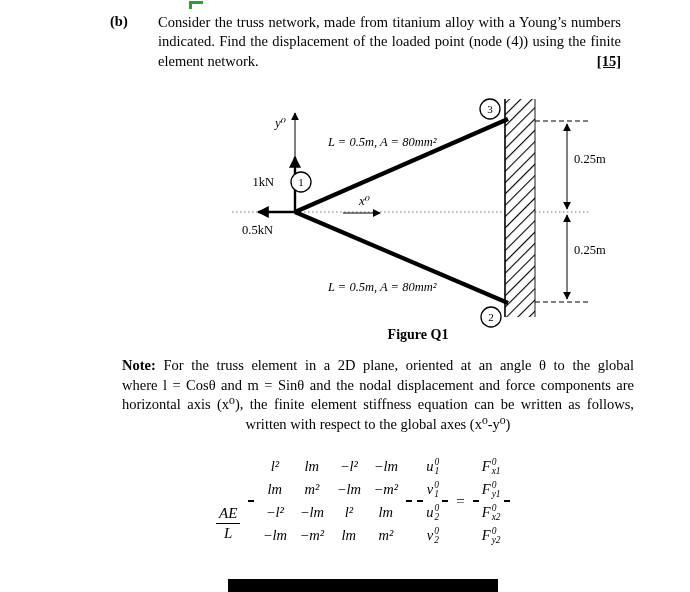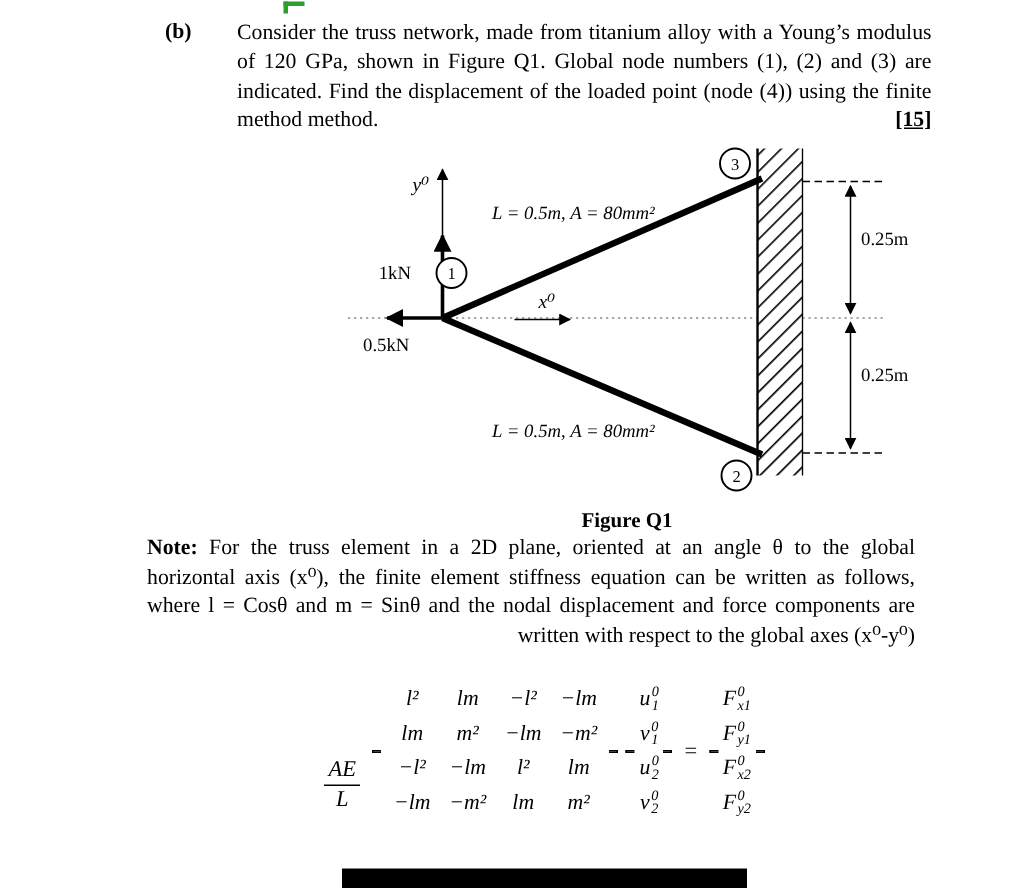--- a/index.html
+++ b/index.html
@@ -16,25 +16,25 @@
   .lastline{display:flex;justify-content:space-between;}
   .marks{font-weight:bold;text-decoration:underline;}
 
   #figure-wrap{left:228px;top:97px;width:380px;height:252px;}
   svg text{font-family:"Liberation Serif","DejaVu Serif",serif;}
   .lab{font-size:12.5px;font-style:italic;}
   .flab{font-size:12.5px;}
   .ax{font-size:13px;font-style:italic;}
   .node{font-size:11px;}
 
-  #figure-caption{left:228px;top:340px;width:380px;text-align:center;font-weight:bold;font-size:14px;}
-
-  #note{left:98px;top:356px;width:512px;font-size:14.5px;line-height:19.6px;}
+  #figure-caption{left:228px;top:327px;width:380px;text-align:center;font-weight:bold;font-size:14px;}
+
+  #note{left:122px;top:356px;width:512px;font-size:14.5px;line-height:19.6px;}
   .bold{font-weight:bold;}
-  .plainline{text-align:right;}
+  .plainline{text-align:center;}
 
   #equation{left:216px;top:450px;height:102px;display:flex;align-items:center;gap:5px;}
   .frac{font-style:italic;font-size:15px;text-align:center;margin-right:3px;margin-top:44px;}
   .frac .num{padding:0 3px 1px;border-bottom:1.3px solid #000;}
   .frac .den{padding-top:1px;}
   .bracketed{display:flex;align-items:center;}
   .bl{width:6px;border:1.5px solid #000;border-right:none;}
   .br{width:6px;border:1.5px solid #000;border-left:none;}
   #matrix-grid{display:grid;grid-template-columns:repeat(4,37px);padding:3px 2px;}
   .mcell{height:23px;display:flex;align-items:center;justify-content:center;font-style:italic;font-size:14.5px;}
@@ -47,25 +47,24 @@
   #black-bar{left:228px;top:579px;width:270px;height:13px;background:#000;}
 </style>
 </head>
 <body>
 
 <div class="abs" id="scan-artifact"></div>
 
 <div class="abs" id="part-label">(b)</div>
 
 <div class="abs" id="question">
-    <div class="jline">Consider the truss network, made from titanium alloy with a Young’s modulus</div>
-    <div class="jline">of 120 GPa, shown in Figure Q1. Global node numbers (1), (2) and (3) are</div>
+    <div class="jline">Consider the truss network, made from titanium alloy with a Young’s numbers</div>
     <div class="jline">indicated. Find the displacement of the loaded point (node (4)) using the finite</div>
     <div class="lastline">
-      <span>method method.</span>
+      <span>element network.</span>
       <span class="marks">[15]</span>
     </div>
   </div>
 
 <div class="abs" id="figure-wrap">
   <svg viewBox="0 0 380 252" width="380" height="252">
     <defs>
       <marker id="arrow" viewBox="0 0 10 10" refX="9" refY="5" markerWidth="8" markerHeight="8" orient="auto-start-reverse">
         <path d="M0,0 L10,5 L0,10 z" fill="#000"></path>
       </marker>
@@ -122,22 +121,22 @@
       <circle cx="263" cy="220" r="10" fill="#fff" stroke="#000" stroke-width="1.3"></circle>
       <text x="263" y="224" class="node" text-anchor="middle">2</text>
     </g>
   </svg>
 </div>
 
 <div class="abs" id="figure-caption">Figure Q1</div>
 
 <div class="abs" id="note">
     <div class="jline"><span class="bold">Note: </span>For the truss element in a 2D plane, oriented at an angle θ to the global</div>
+    <div class="jline">where l = Cosθ and m = Sinθ and the nodal displacement and force components are</div>
     <div class="jline">horizontal axis (x⁰), the finite element stiffness equation can be written as follows,</div>
-    <div class="jline">where l = Cosθ and m = Sinθ and the nodal displacement and force components are</div>
     <div class="plainline">written with respect to the global axes (x⁰-y⁰)</div>
   </div>
 
 <div class="abs" id="equation">
   <div class="frac">
     <div class="num">AE</div>
     <div class="den">L</div>
   </div>
   <div class="bracketed">
     <div class="bl"></div>

